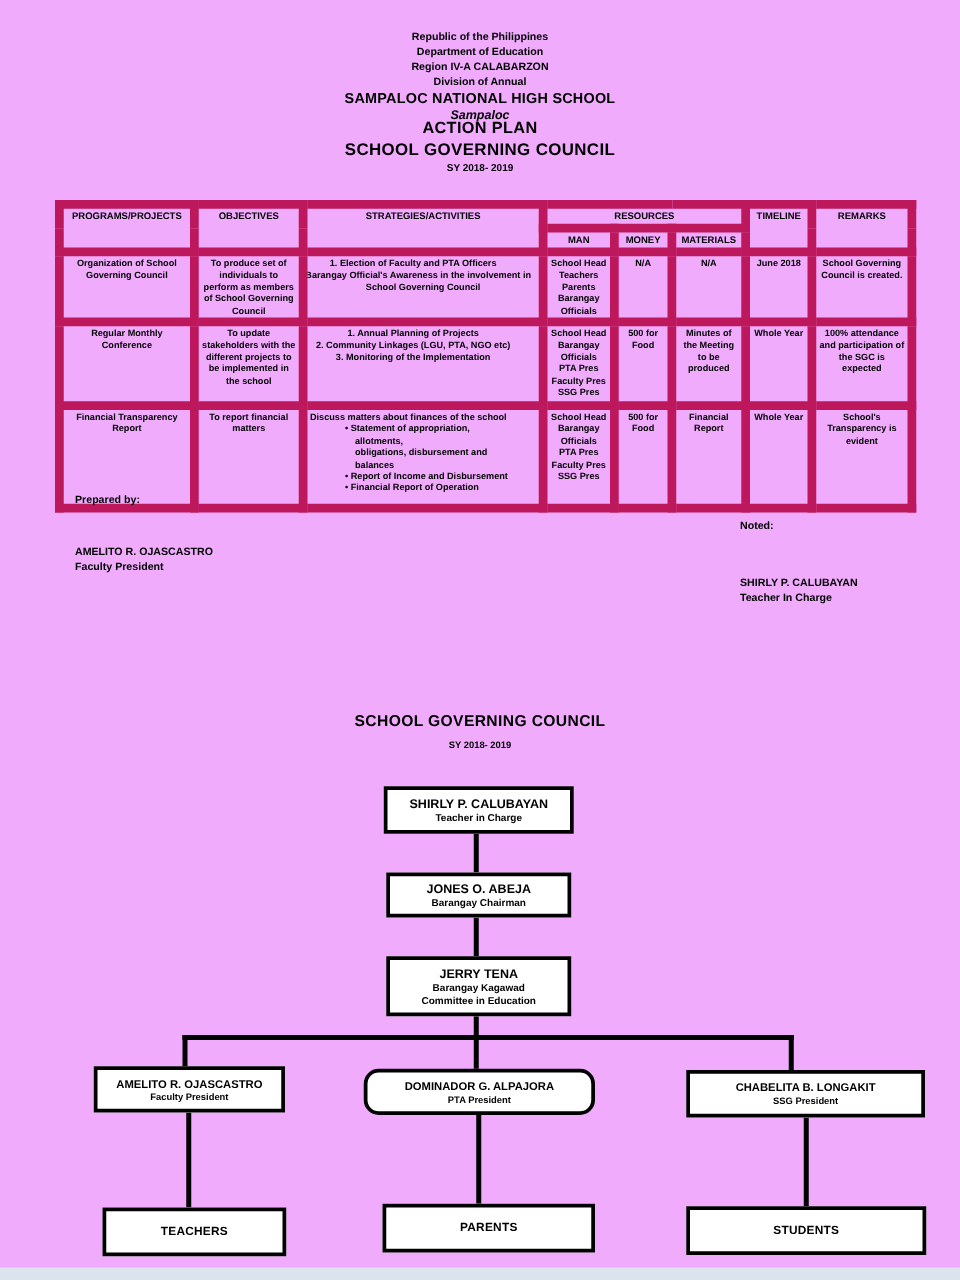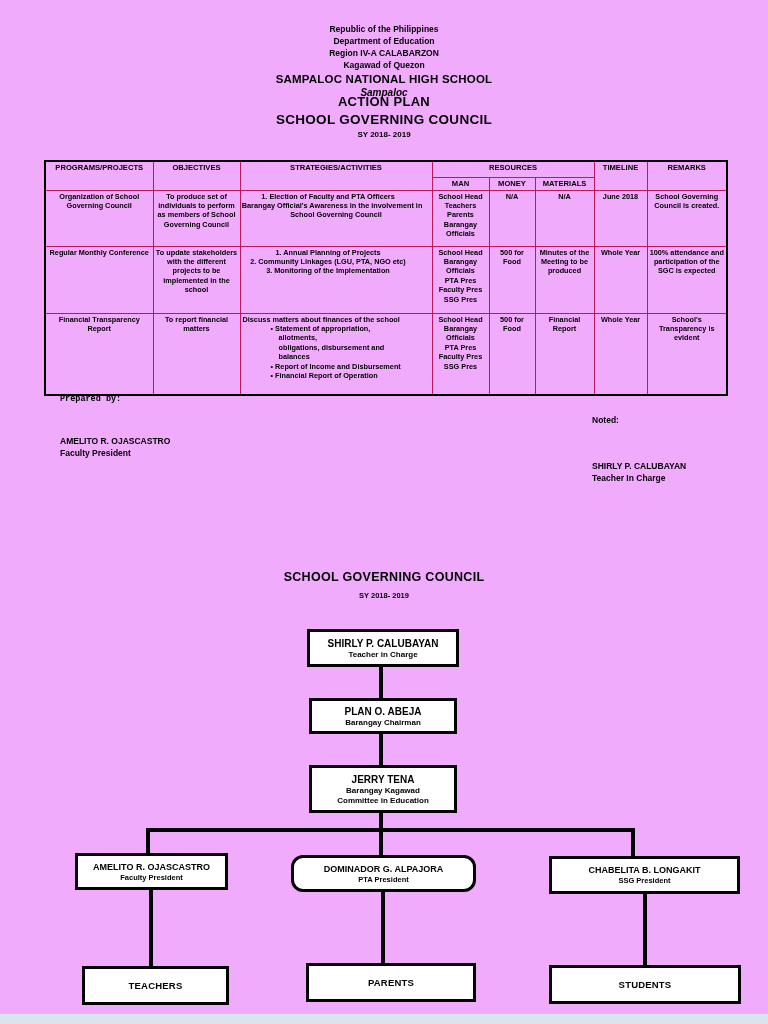--- a/index.html
+++ b/index.html
@@ -21,39 +21,39 @@
   .title-sub { font-size:13.5px; line-height:18px; letter-spacing:.3px; }
   .title-sy { font-size:8px; line-height:11px; }
 
   
   table.plan {
     position:absolute; left:44px; top:160px; width:682px;
     border-collapse:collapse; table-layout:fixed;
     font-size:7.3px; line-height:9.4px; font-weight:bold;
   }
   table.plan th, table.plan td {
-    border:1px solid #be185d; vertical-align:top; text-align:center;
+    border:7px solid #be185d; vertical-align:top; text-align:center;
     padding:1px 2px; overflow:hidden;
   }
   table.plan { border:2px solid #000; }
   table.plan th { font-size:7.6px; line-height:10px; }
   th.rsrc-sub { height:13px; }
   tr.hdr-top th { height:16px; }
   td.cell-strat { text-align:left; padding-left:6px; }
   .num-item { text-indent:-16px; margin-bottom:0; }
   .strat-intro { text-align:left; }
   .bullet-item { padding-left:36px; text-indent:-8px; white-space:pre-line; text-align:left; }
   .man-line { display:block; }
   tr.r1 td { height:56px; }
   tr.r2 td { height:67px; }
   tr.r3 td { height:82px; }
 
   
   .sig { position:absolute; font-size:8.5px; line-height:11.5px; }
-  .sig-prepared-label { left:60px; top:394px;font-family:Liberation Mono, monospace; }
+  .sig-prepared-label { left:60px; top:394px; }
   .sig-noted-label { left:592px; top:415px; }
   .sig-prepared-block { left:60px; top:436px; }
   .sig-noted-block { left:592px; top:461px; }
 
   
   .orgchart { position:absolute; left:0; top:560px; width:768px; height:454px; }
   .oc-title { position:absolute; top:10px; width:100%; text-align:center; font-size:12.5px; letter-spacing:.3px; }
   .oc-sy { position:absolute; top:31px; width:100%; text-align:center; font-size:7.5px; }
   .oc-box {
     position:absolute; border:3px solid #000; background:#fff;
@@ -94,21 +94,21 @@
 </style>
 </head>
 <body>
 
 <div class="page">
 
   <div class="doc-header">
     <div class="hdr-line">Republic of the Philippines</div>
     <div class="hdr-line">Department of Education</div>
     <div class="hdr-line">Region IV-A CALABARZON</div>
-    <div class="hdr-line">Kagawad of Quezon</div>
+    <div class="hdr-line">Division of Annual</div>
     <div class="hdr-school">SAMPALOC NATIONAL HIGH SCHOOL</div>
     <div class="hdr-loc">Sampaloc</div>
   </div>
 
   <div class="doc-title">
     <div class="title-main">ACTION PLAN</div>
     <div class="title-sub">SCHOOL GOVERNING COUNCIL</div>
     <div class="title-sy">SY 2018- 2019</div>
   </div>
 
@@ -231,21 +231,21 @@
     <div class="oc-line l-dr"></div>
     <div class="oc-line l-fl"></div>
     <div class="oc-line l-fm"></div>
     <div class="oc-line l-fr"></div>
 
     <div class="oc-box n-head">
       <div class="oc-name">SHIRLY P. CALUBAYAN</div>
       <div class="oc-role">Teacher in Charge</div>
     </div>
     <div class="oc-box n-chair">
-      <div class="oc-name">PLAN O. ABEJA</div>
+      <div class="oc-name">JONES O. ABEJA</div>
       <div class="oc-role">Barangay Chairman</div>
     </div>
     <div class="oc-box n-kagawad">
       <div class="oc-name">JERRY TENA</div>
       <div class="oc-role">Barangay Kagawad
 Committee in Education</div>
     </div>
     <div class="oc-box small n-faculty">
       <div class="oc-name">AMELITO R. OJASCASTRO</div>
       <div class="oc-role">Faculty President</div>

